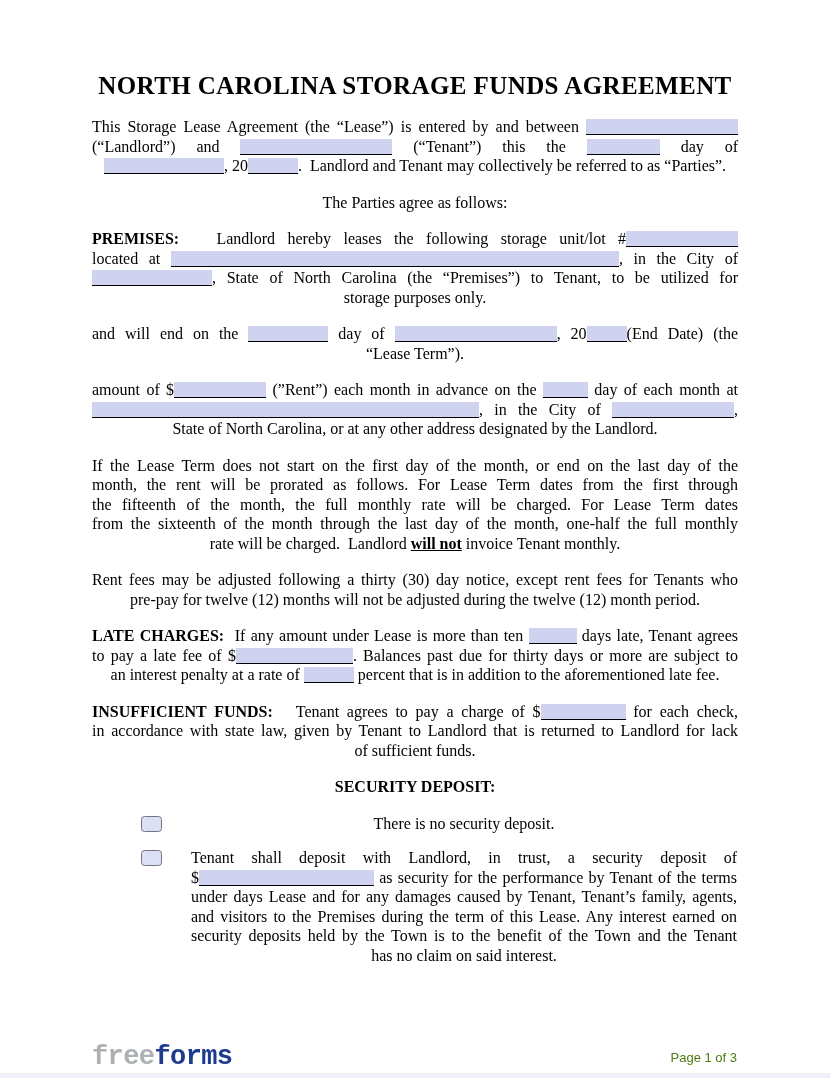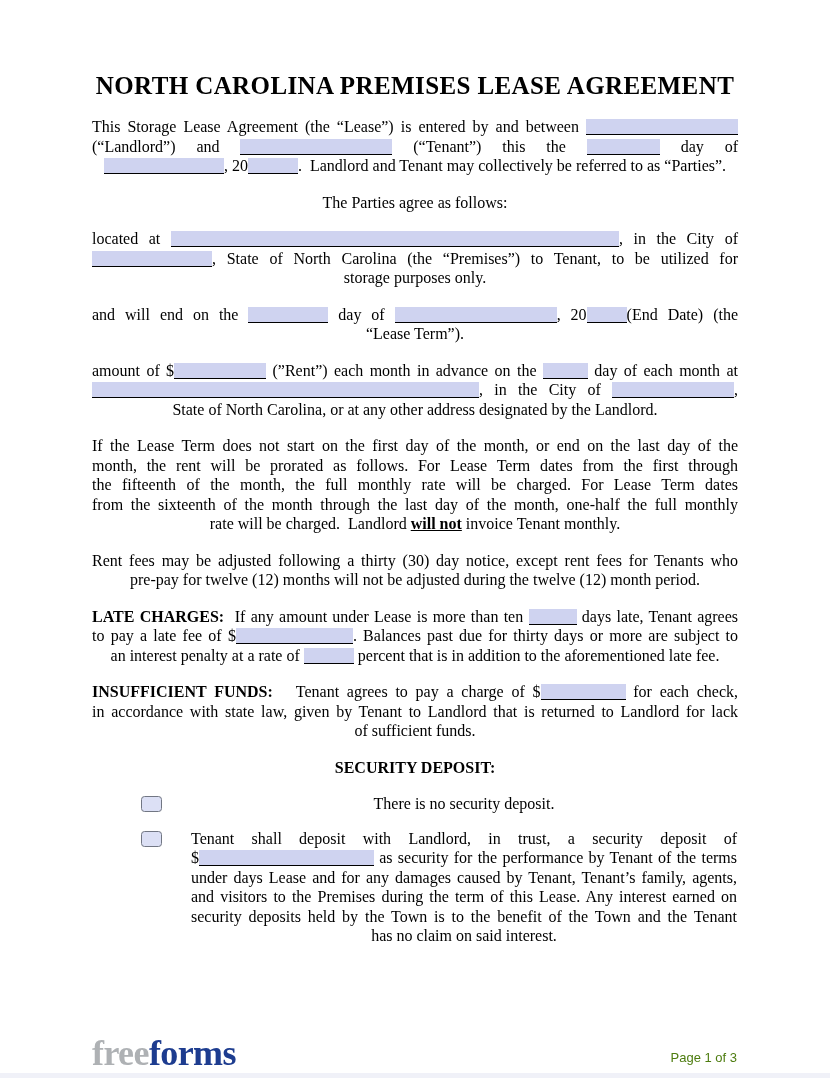--- a/index.html
+++ b/index.html
@@ -17,44 +17,45 @@
   .blank{display:inline-block;height:15px;border-bottom:1.4px solid #000;
          vertical-align:-3px;background:var(--field-fill,#cfd3f0);}
   .blank.nf{background:transparent;}
   .cb-block{display:flex;align-items:flex-start;padding-left:49px;margin-bottom:15px;}
   .checkbox{flex:0 0 auto;display:inline-block;width:19px;height:14px;
             border:1.6px solid #717683;border-radius:3.5px;
             background:var(--checkbox-fill,#dce0f5);margin-top:2px;}
   .cb-text{margin-left:29px;width:546px;}
   .footer{position:absolute;left:92px;right:93px;bottom:7px;display:flex;
           justify-content:space-between;align-items:flex-end;}
-  .logo{font-family:Liberation Serif, serif;font-size:36px;font-weight:bold;
+  .logo{font-family:Liberation Mono, monospace;font-size:27px;font-weight:bold;
         letter-spacing:-0.6px;line-height:1;}
   .logo-free{color:#aeb1b4;}
   .logo-forms{color:#1d3c8f;}
   .pageno{font-family:"Liberation Sans",sans-serif;font-size:13px;color:#4d7c0f;
           padding-bottom:6px;}
   .bottom-strip{position:absolute;left:0;right:0;bottom:0;height:5px;background:#f0f1f8;}
 </style>
 </head>
 <body>
 
 <div class="page" style="--field-fill: #cfd3f0; --checkbox-fill: #dce0f5;">
   <div class="content">
-    <h1 class="doc-title">NORTH CAROLINA PREMISES LEASE AGREEMENT</h1>
+    <h1 class="doc-title">NORTH CAROLINA STORAGE FUNDS AGREEMENT</h1>
     <div>
         <div class="block">
           <div class="line j"><span class="run">This Storage Lease Agreement (the “Lease”) is entered by and between </span><span class="blank" style="width: 152px;"></span></div>
           <div class="line j"><span class="run">(“Landlord”) and </span><span class="blank" style="width: 152px;"></span><span class="run"> (“Tenant”) this the </span><span class="blank" style="width: 73px;"></span><span class="run"> day of</span></div>
           <div class="line"><span class="blank" style="width: 120px;"></span><span class="run">, 20</span><span class="blank" style="width: 50px;"></span><span class="run">.&nbsp; Landlord and Tenant may collectively be referred to as “Parties”.</span></div>
         </div>
         <div class="block">
           <div class="line"><span class="run">The Parties agree as follows:</span></div>
         </div>
         <div class="block">
+          <div class="line j"><span class="run b">PREMISES:</span><span class="run">&nbsp;&nbsp; Landlord hereby leases the following storage unit/lot #</span><span class="blank" style="width: 112px;"></span></div>
           <div class="line j"><span class="run">located at </span><span class="blank" style="width: 448px;"></span><span class="run">, in the City of</span></div>
           <div class="line j"><span class="blank" style="width: 120px;"></span><span class="run">, State of North Carolina (the “Premises”) to Tenant, to be utilized for</span></div>
           <div class="line"><span class="run">storage purposes only.</span></div>
         </div>
         <div class="block">
           <div class="line j"><span class="run">and will end on the </span><span class="blank" style="width: 80px;"></span><span class="run"> day of </span><span class="blank" style="width: 162px;"></span><span class="run">, 20</span><span class="blank" style="width: 40px;"></span><span class="run">(End Date) (the</span></div>
           <div class="line"><span class="run">“Lease Term”).</span></div>
         </div>
         <div class="block">
           <div class="line j"><span class="run">amount of $</span><span class="blank" style="width: 92px;"></span><span class="run"> (”Rent”) each month in advance on the </span><span class="blank" style="width: 45px;"></span><span class="run"> day of each month at</span></div>

